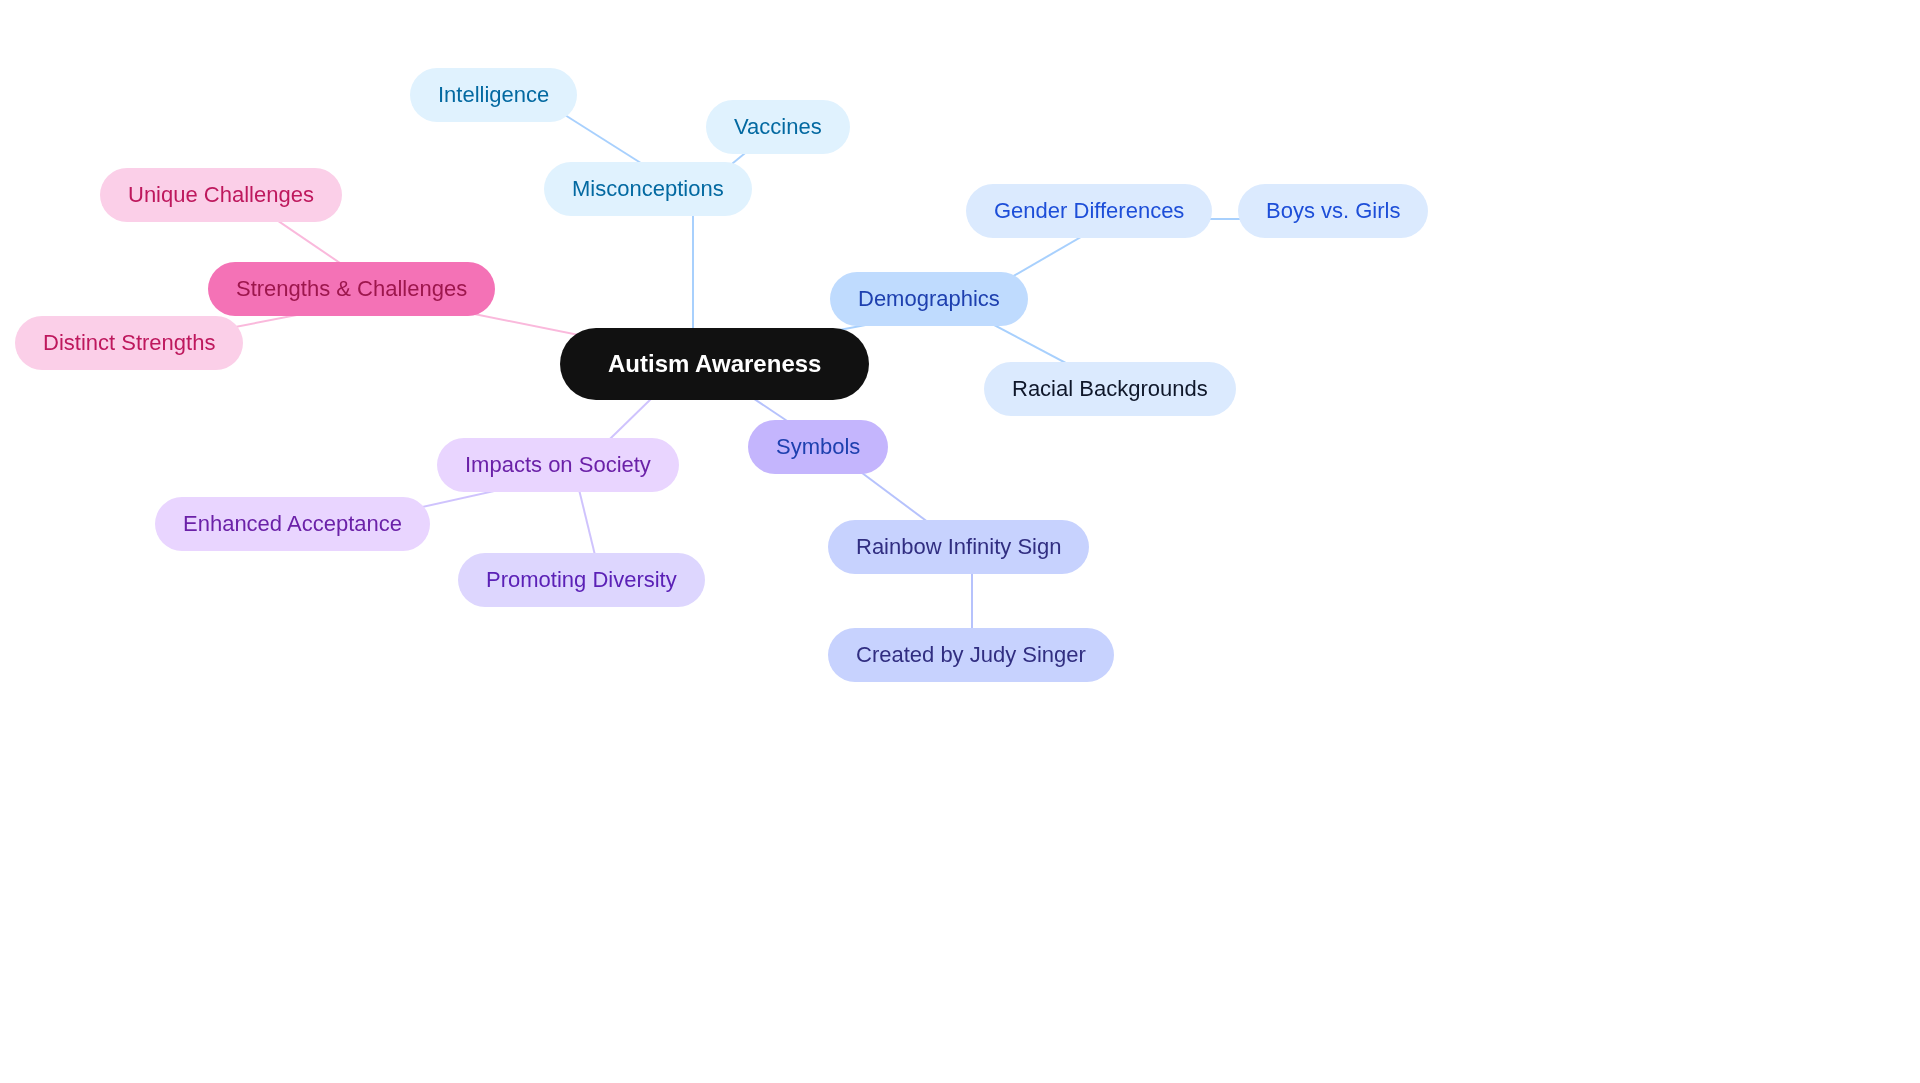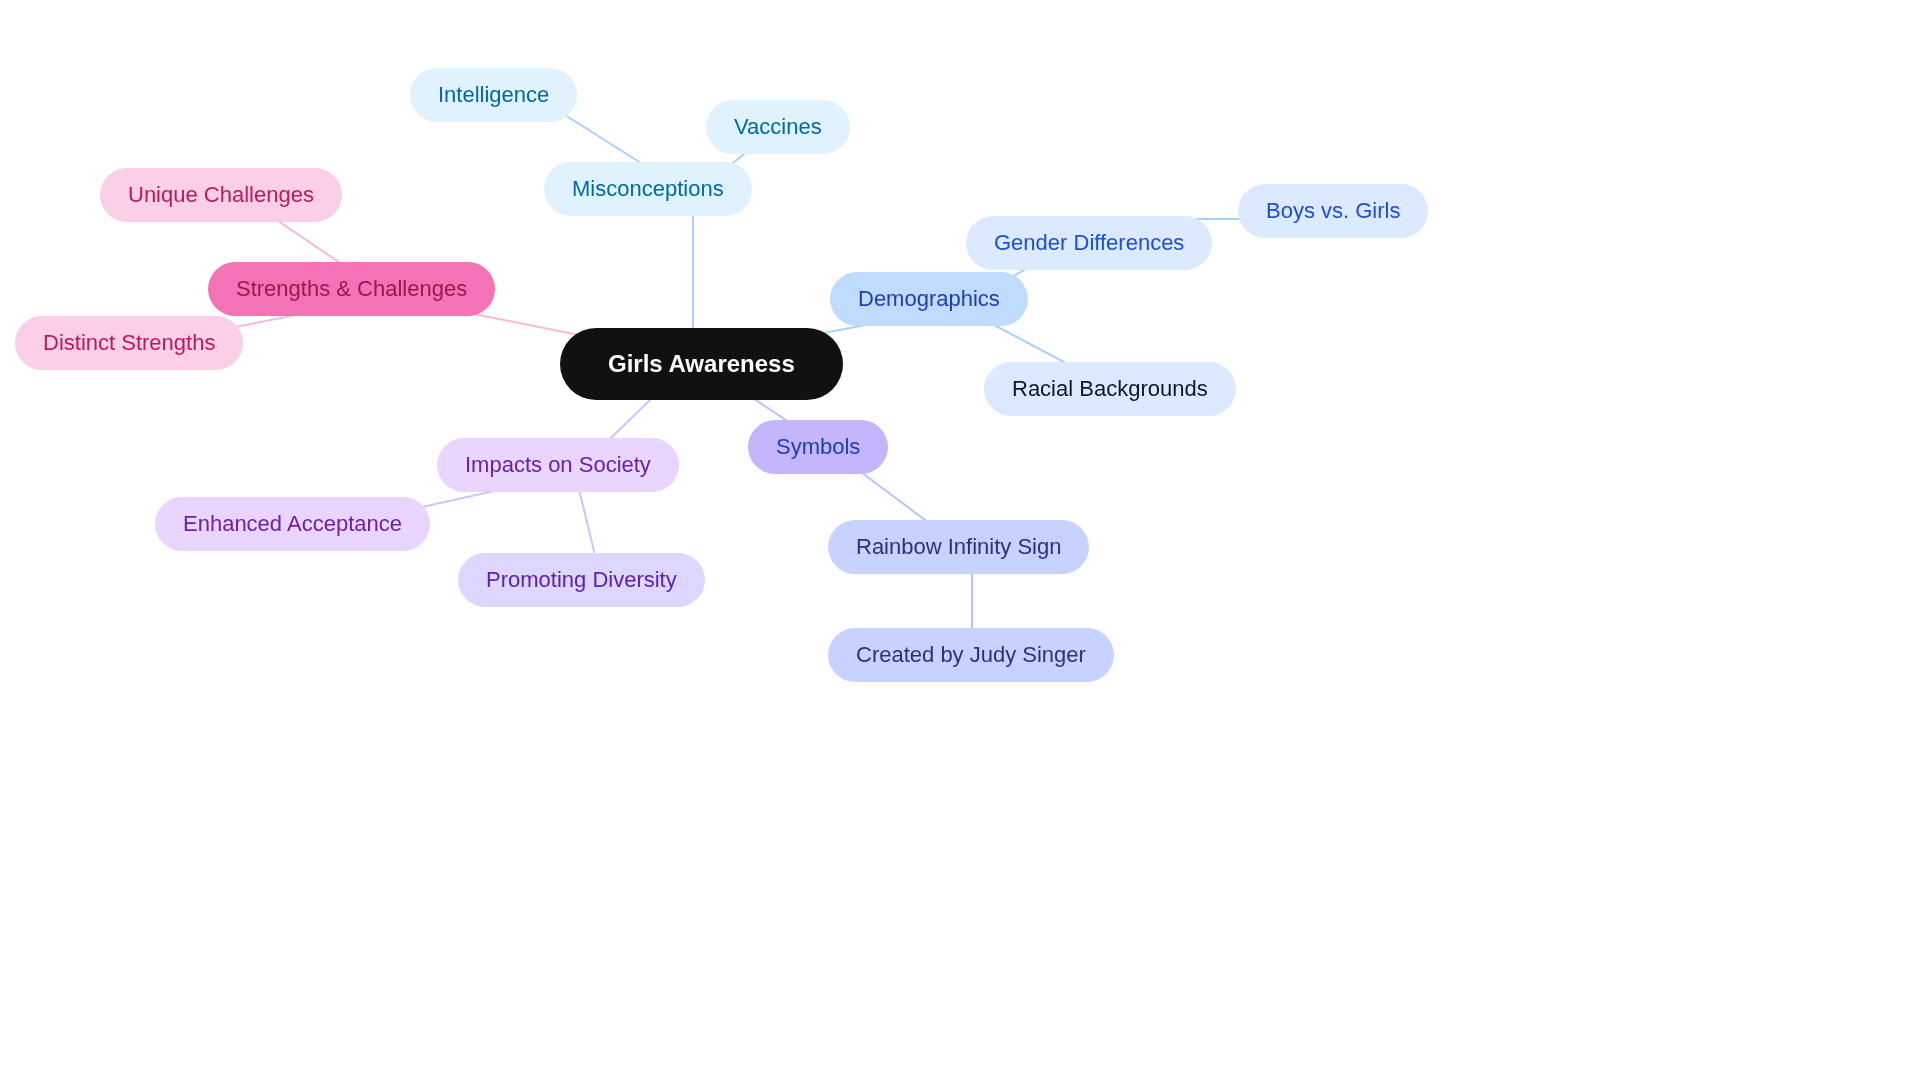--- a/index.html
+++ b/index.html
@@ -85,21 +85,21 @@
     <line x1="575" y1="473" x2="603" y2="588" stroke="#c4b5fd" stroke-width="2" opacity="0.8"></line>
     <line x1="693" y1="358" x2="960" y2="307" stroke="#93c5fd" stroke-width="2" opacity="0.8"></line>
     <line x1="960" y1="307" x2="1112" y2="219" stroke="#93c5fd" stroke-width="2" opacity="0.8"></line>
     <line x1="1112" y1="219" x2="1360" y2="219" stroke="#93c5fd" stroke-width="2" opacity="0.8"></line>
     <line x1="960" y1="307" x2="1130" y2="397" stroke="#93c5fd" stroke-width="2" opacity="0.8"></line>
     <line x1="693" y1="358" x2="838" y2="455" stroke="#a5b4fc" stroke-width="2" opacity="0.8"></line>
     <line x1="838" y1="455" x2="972" y2="555" stroke="#a5b4fc" stroke-width="2" opacity="0.8"></line>
     <line x1="972" y1="555" x2="972" y2="663" stroke="#a5b4fc" stroke-width="2" opacity="0.8"></line>
   </svg>
 
-<div class="node node-center" style="left: 560px; top: 328px;">Girls Awareness</div>
+<div class="node node-center" style="left: 560px; top: 328px;">Autism Awareness</div>
 
 <div class="node node-blue-pale" style="left: 544px; top: 162px;">Misconceptions</div>
 
 <div class="node node-blue-pale" style="left: 410px; top: 68px;">Intelligence</div>
 
 <div class="node node-blue-pale" style="left: 706px; top: 72px; margin-top: 28px;">Vaccines</div>
 
 <div class="node node-pink-dark" style="left: 208px; top: 262px; background: #f472b6; color: #9d174d; text-align: right;">Strengths &amp; Challenges</div>
 
 <div class="node node-pink-light" style="left: 100px; top: 160px;">Unique Challenges</div>
@@ -107,21 +107,21 @@
 <div class="node node-pink-light" style="left: 15px; top: 308px;">Distinct Strengths</div>
 
 <div class="node node-purple-light" style="left: 437px; top: 438px; background: #e9d5ff; color: #6b21a8;">Impacts on Society</div>
 
 <div class="node node-purple-light" style="left: 155px; top: 497px; background: #e9d5ff; color: #6b21a8;">Enhanced Acceptance</div>
 
 <div class="node node-purple-medium" style="left: 458px; top: 553px; background: #ddd6fe; color: #5b21b6;">Promoting Diversity</div>
 
 <div class="node node-blue-light" style="left: 830px; top: 272px; background: #bfdbfe; color: #1e40af;">Demographics</div>
 
-<div class="node node-blue-light" style="left: 966px; top: 184px; background: #dbeafe; color: #1d4ed8; margin-top: 32px;">Gender Differences</div>
+<div class="node node-blue-light" style="left: 966px; top: 184px; background: #dbeafe; color: #1d4ed8;">Gender Differences</div>
 
 <div class="node node-blue-light" style="left: 1238px; top: 184px; background: #dbeafe; color: #1d4ed8;">Boys vs. Girls</div>
 
 <div class="node node-blue-light" style="left: 984px; top: 362px; background: #dbeafe; color: #0f172a;">Racial Backgrounds</div>
 
 <div class="node node-purple-light" style="left: 748px; top: 420px; background: #c4b5fd; color: #1e40af;">Symbols</div>
 
 <div class="node node-purple-medium" style="left: 828px; top: 520px; background: #c7d2fe; color: #312e81;">Rainbow Infinity Sign</div>
 
 <div class="node node-purple-medium" style="left: 828px; top: 628px; background: #c7d2fe; color: #312e81;">Created by Judy Singer</div>

